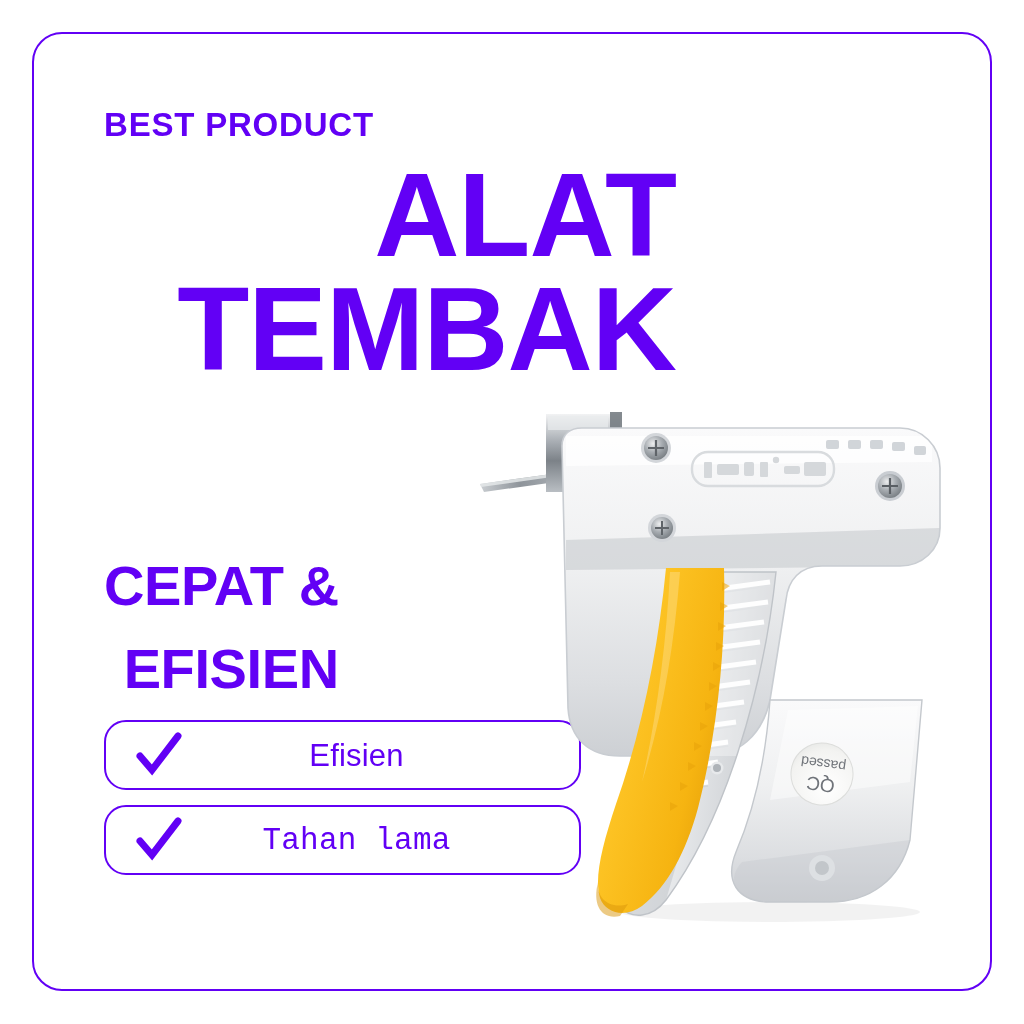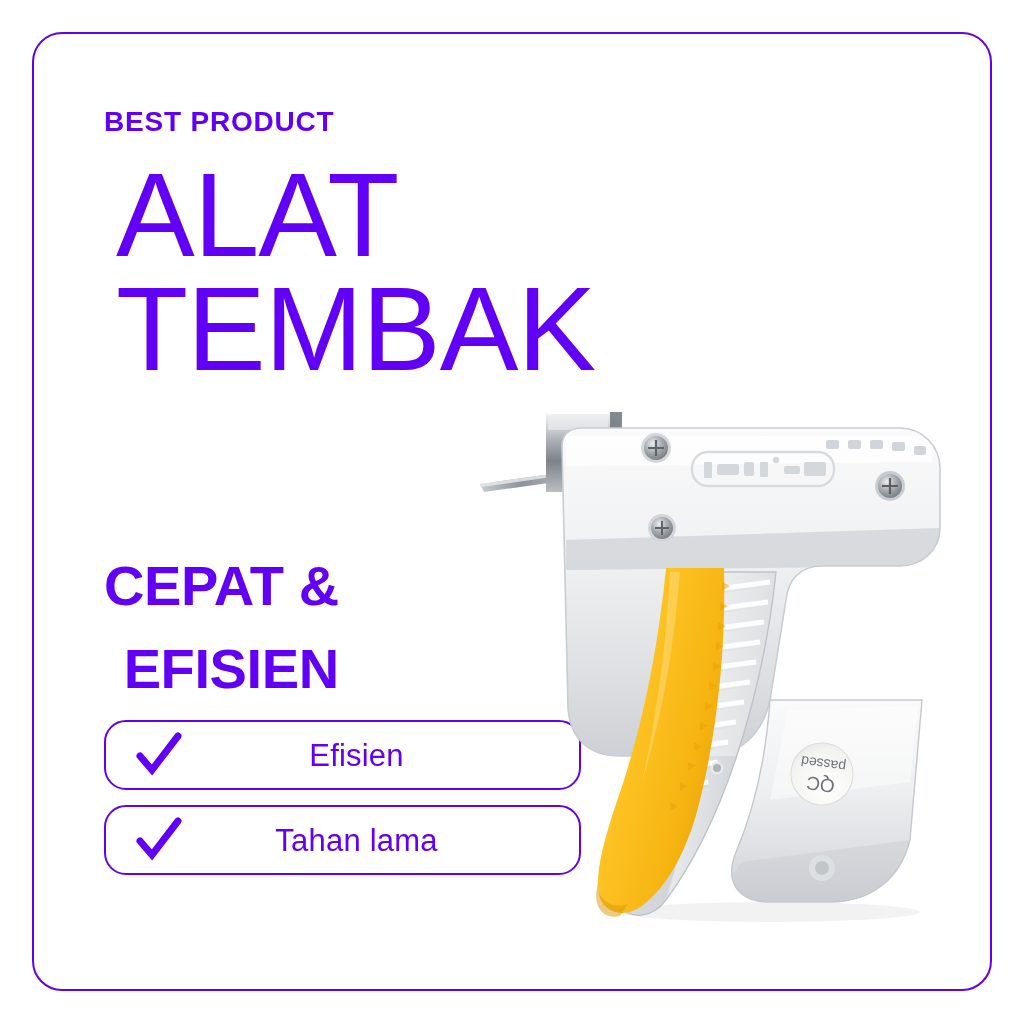--- a/index.html
+++ b/index.html
@@ -21,37 +21,38 @@
     width: 960px; height: 959px;
     border: 2px solid #6200F5;
     border-radius: 30px;
     background: transparent;
   }
 
   
   #eyebrow {
     position: absolute;
     left: 104px; top: 108px;
-    font-size: 28px;
+    font-size: 33px;
     font-weight: bold;
     letter-spacing: 0.8px;
     color: #6200F5;
     line-height: 1;
     white-space: nowrap;
   }
   #title {
     position: absolute;
     left: 116px; top: 158px;
     width: 560px;
     color: #6200F5;
     font-size: 118px;
-    font-weight: normal;
+    font-weight: bold;
     line-height: 0.97;
     letter-spacing: -1px;
     white-space: pre-line;
+    text-align: right;
   }
   #subtext {
     position: absolute;
     left: 104px; top: 414px;
     color: #6200F5;
     font-size: 24.5px;
     font-weight: bold;
     line-height: 1.52;
     letter-spacing: 0.4px;
     white-space: pre-line;
@@ -77,21 +78,21 @@
   .pill {
     position: relative;
     height: 70px;
     margin-bottom: 15px;
     border: 2px solid #6200F5;
     border-radius: 22px;
     background: #fff;
     display: flex;
     align-items: center;
   }
-  .pill:last-child { margin-bottom: 0; }
+  .pill:last-child { margin-bottom: 0; font-family: Liberation Mono, monospace; }
   .pill .check {
     position: absolute;
     left: 30px; top: 50%;
     transform: translateY(-50%);
     width: 46px; height: 46px;
     display: block;
   }
   .pill .label {
     width: 100%;
     text-align: center;

